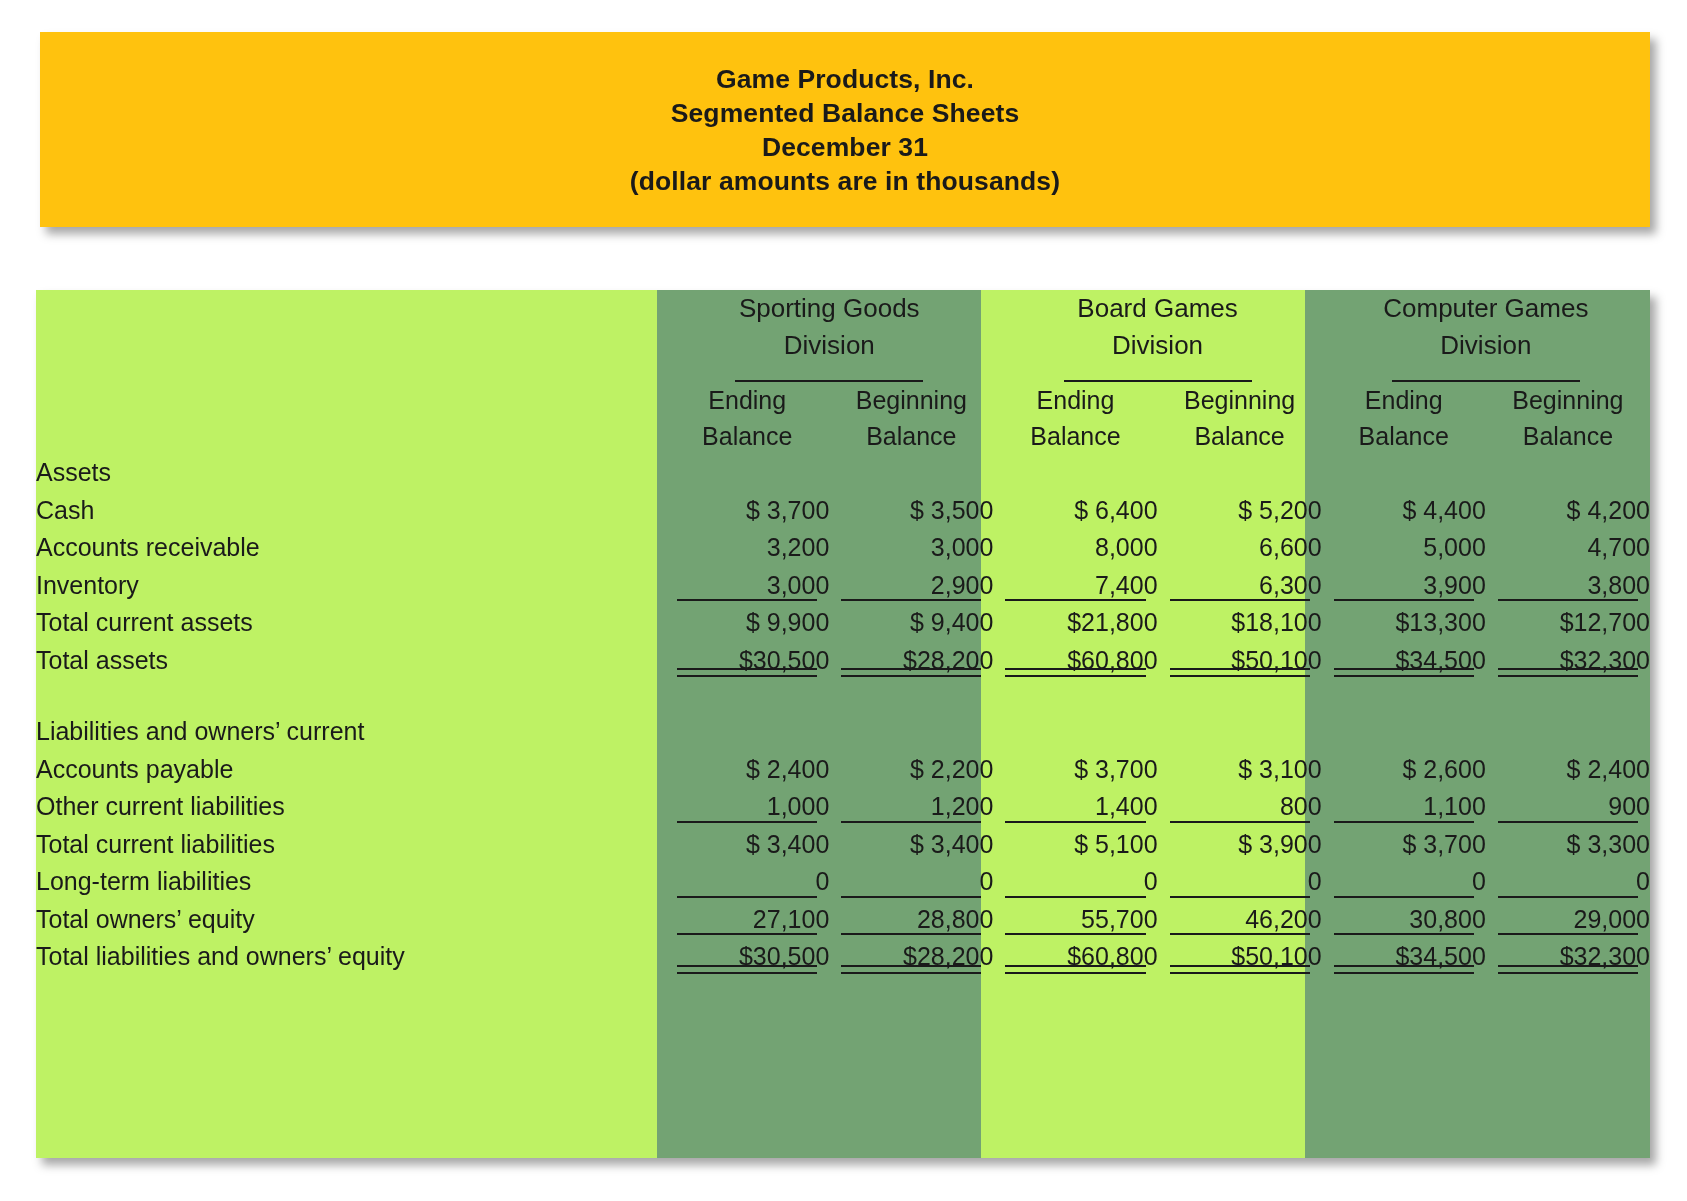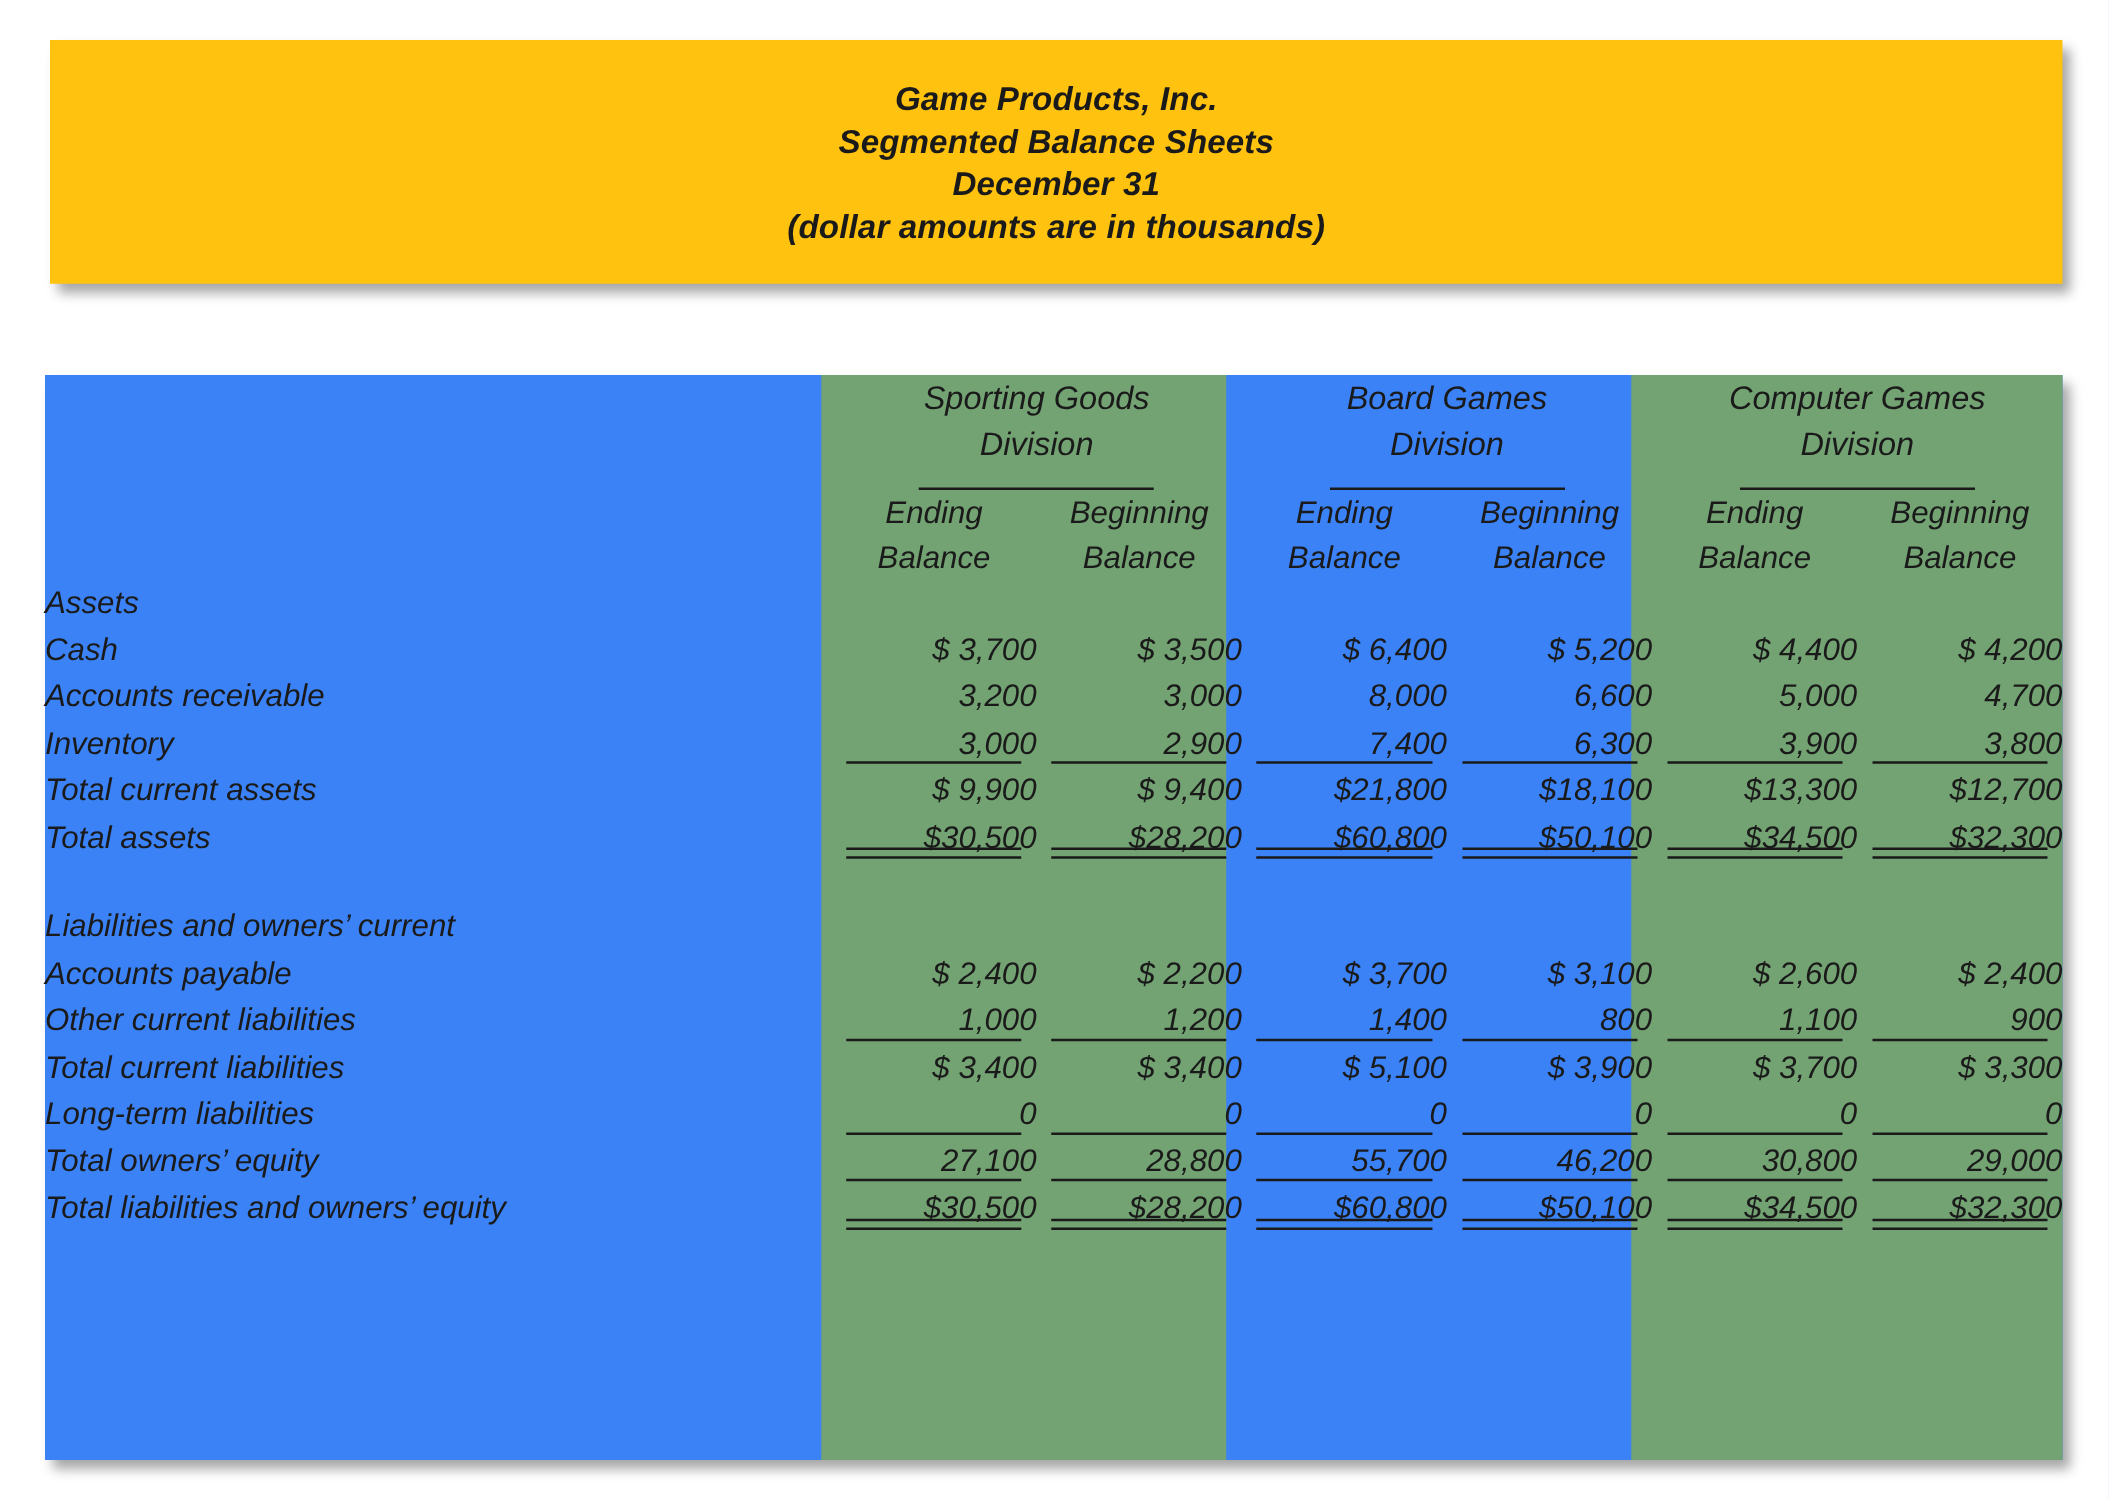--- a/index.html
+++ b/index.html
@@ -14,21 +14,20 @@
     color: #1a1a1a;
     position: relative;
     overflow: hidden;
   }
 
   .page {
     position: absolute;
     left: 0; top: 0;
     width: 1687px;
     height: 857px;
-    font-style: italic;
   }
 
   
   .title-banner {
     position: absolute;
     left: 40px;
     top: 32px;
     width: 1610px;
     height: 195px;
     background: #FFC20E;
@@ -44,24 +43,24 @@
     line-height: 34px;
     color: #1a1a1a;
     text-align: center;
     letter-spacing: 0.1px;
   }
 
   
   .table-card {
     position: absolute;
     left: 36px;
-    top: 300px;
+    top: 290px;
     width: 1614px;
     height: 868px;
-    background: #3b82f6;
+    background: #bef264;
     box-shadow: 6px 7px 9px rgba(0,0,0,0.35);
   }
   
   .band {
     position: absolute;
     top: 0;
     height: 868px;
     background: #73a373;
   }
   .band-1 { left: 621px; width: 324px; }

